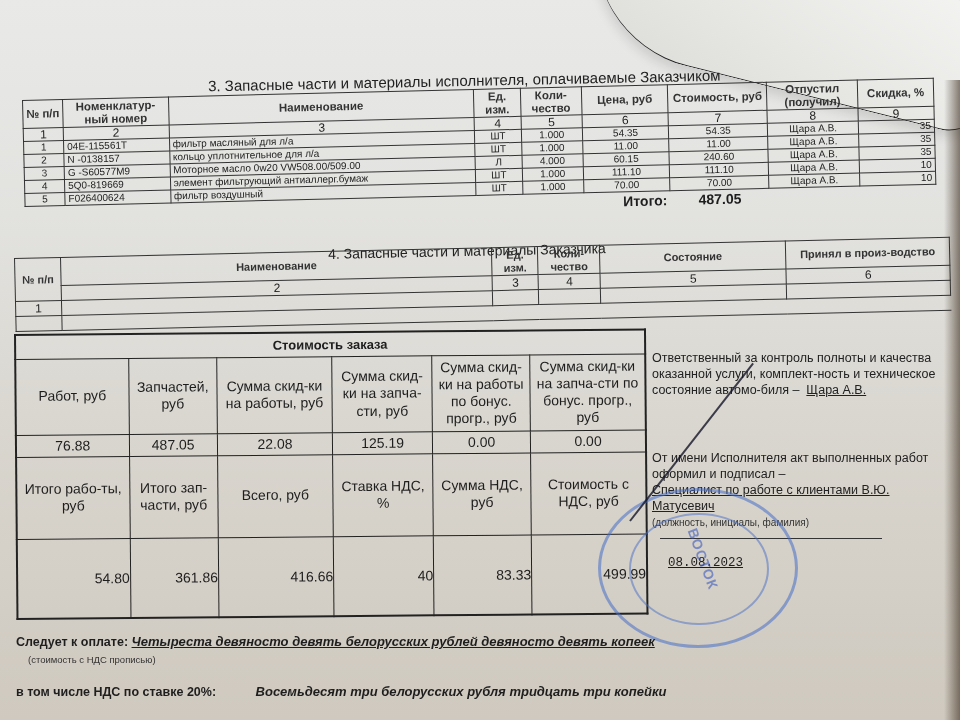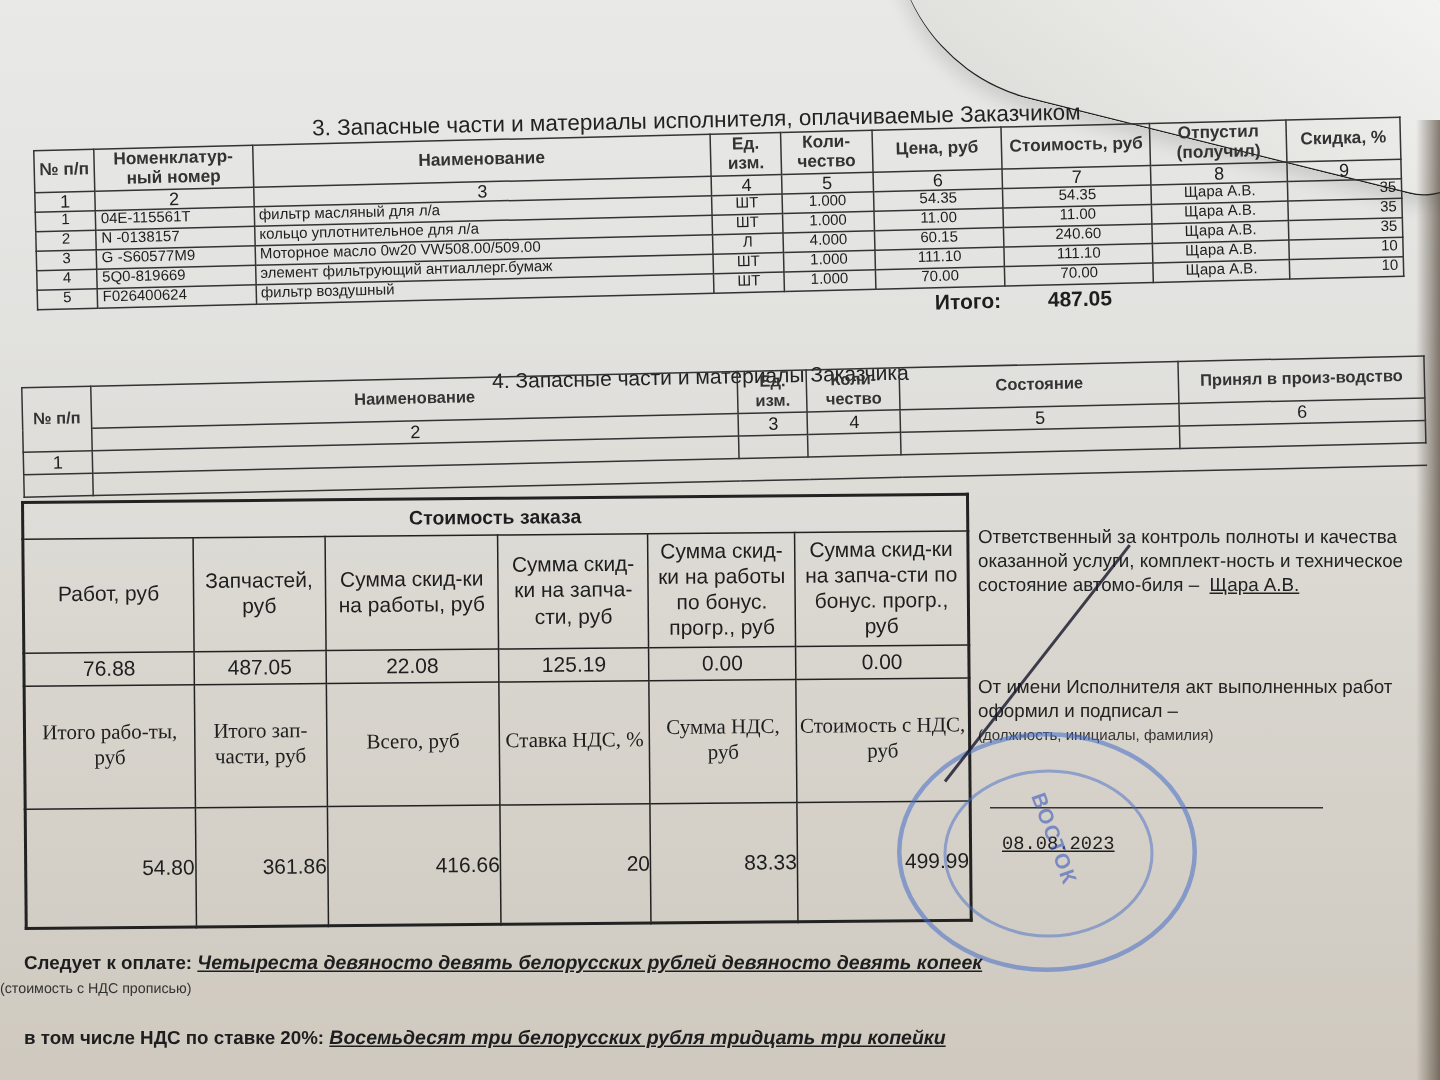--- a/index.html
+++ b/index.html
@@ -44,43 +44,43 @@
   #t4 { position: absolute; left: 14px; top: 258px; width: 936px; transform: rotate(-1.3deg); transform-origin: left top; font-size: 11px; }
   #t4 th { font-size: 11px; font-weight: bold; color:#333; text-align:center; padding: 1px 2px; line-height: 1.15; }
   #t4 td { height: 15px; text-align: center; font-size: 12px; }
 
   
   #tc { position: absolute; left: 14px; top: 334px; width: 632px; transform: rotate(-0.5deg); transform-origin: left top; font-size: 13px; border: 2px solid #222; }
   #tc td, #tc th { border: 1px solid #222; text-align: center; }
   #tc .head th { font-weight: bold; font-size: 13px; height: 24px; background: rgba(255,255,255,0.08); }
   #tc .lbl th { font-size: 14px; font-weight: normal; height: 76px; line-height: 1.22; padding: 2px; }
   #tc .val td { height: 22px; font-size: 14px; }
-  #tc .lbl2 th { font-size: 14px; height: 82px; font-weight: normal; line-height: 1.25; font-family: Liberation Serif, serif; }
+  #tc .lbl2 th { font-size: 14px; height: 82px; font-weight: normal; line-height: 1.25; }
   #tc .val2 td { height: 80px; font-size: 14px; text-align: right; }
 
   
   .resp { position: absolute; left: 652px; top: 350px; width: 290px; font-size: 12.5px; line-height: 16px; color: #222; }
   .u { text-decoration: underline; }
   .signer { position: absolute; left: 652px; top: 450px; width: 290px; font-size: 12.5px; line-height: 16px; color:#222; }
   .signer .cap { font-size: 10px; color:#333; display:block; margin-top:1px; }
   .sigline { position: absolute; left: 660px; top: 538px; width: 222px; height: 1px; background: #333; }
   .date { position: absolute; left: 668px; top: 556px; font-size: 12.5px; text-decoration: underline; font-family: Liberation Mono, monospace; }
 
   
   .stamp { position: absolute; left: 598px; top: 488px; width: 200px; height: 160px; border-radius: 50%; border: 3px solid rgba(70,110,200,0.55); }
   .stamp .inner { position:absolute; left: 28px; top: 22px; width: 140px; height: 112px; border-radius:50%; border: 2px solid rgba(70,110,200,0.5); }
   .stamp .txt { position:absolute; left: 70px; top: 60px; font-size: 14px; font-weight: bold; color: rgba(60,90,190,0.6); transform: rotate(70deg); letter-spacing: 1px; }
   .sig-stroke { position:absolute; left: 630px; top: 520px; width: 200px; height: 2px; background: rgba(20,20,40,0.8); transform: rotate(-52deg); transform-origin: left center; }
 
   
   .payline { position: absolute; left: 16px; top: 634px; font-size: 12.5px; font-weight: bold; white-space: nowrap; color: #1e1e1e; text-align: right; }
   .payline .words { font-style: italic; text-decoration: underline; font-size: 13px; }
-  .caption { position: absolute; left: 0; top: 654px; font-size: 9.5px; color:#333; }
+  .caption { position: absolute; left: 28px; top: 654px; font-size: 9.5px; color:#333; }
   .vatline { position: absolute; left: 16px; top: 684px; font-size: 12.5px; font-weight: bold; white-space: nowrap; }
-  .vatline .words { font-style: italic; text-decoration: underline; font-size: 13px; }
+  .vatline .words { font-style: italic; font-size: 13px; margin-left: 36px; }
   .lastline { position: absolute; left: 404px; top: 704px; font-size: 13px; white-space: nowrap; color: #222; }
   .shadow-r { position:absolute; right: 0; top: 80px; width: 16px; height: 640px; background: linear-gradient(90deg, rgba(0,0,0,0) 0%, rgba(60,45,30,0.6) 100%); }
 </style>
 </head>
 <body>
 
 <div class="page">
   <div class="curl"></div>
   <div class="shadow-r"></div>
 
@@ -238,34 +238,35 @@
       <th>Итого зап-части, руб</th>
       <th>Всего, руб</th>
       <th>Ставка НДС, %</th>
       <th>Сумма НДС, руб</th>
       <th>Стоимость с НДС, руб</th>
     </tr>
     <tr class="val2">
       <td>54.80</td>
       <td>361.86</td>
       <td>416.66</td>
-      <td>20</td>
+      <td>40</td>
       <td>83.33</td>
       <td>499.99</td>
     </tr>
   </tbody>
     </table>
 
   <div class="resp">
     <span>Ответственный за контроль полноты и качества оказанной услуги, комплект-ность и техническое состояние автомо-биля –</span>
     &nbsp;<span class="u">Щара А.В.</span>
   </div>
 
   <div class="signer">
     <span>От имени Исполнителя акт выполненных работ оформил и подписал –</span><br>
+    <span class="u">Специалист по работе с клиентами В.Ю. Матусевич</span>
     <span class="cap">(должность, инициалы, фамилия)</span>
   </div>
   <div class="sigline"></div>
   <div class="date">08.08.2023</div>
 
   <div class="stamp">
     <div class="inner"></div>
     <div class="txt">ВОСТОК</div>
   </div>
   <div class="sig-stroke"></div>

